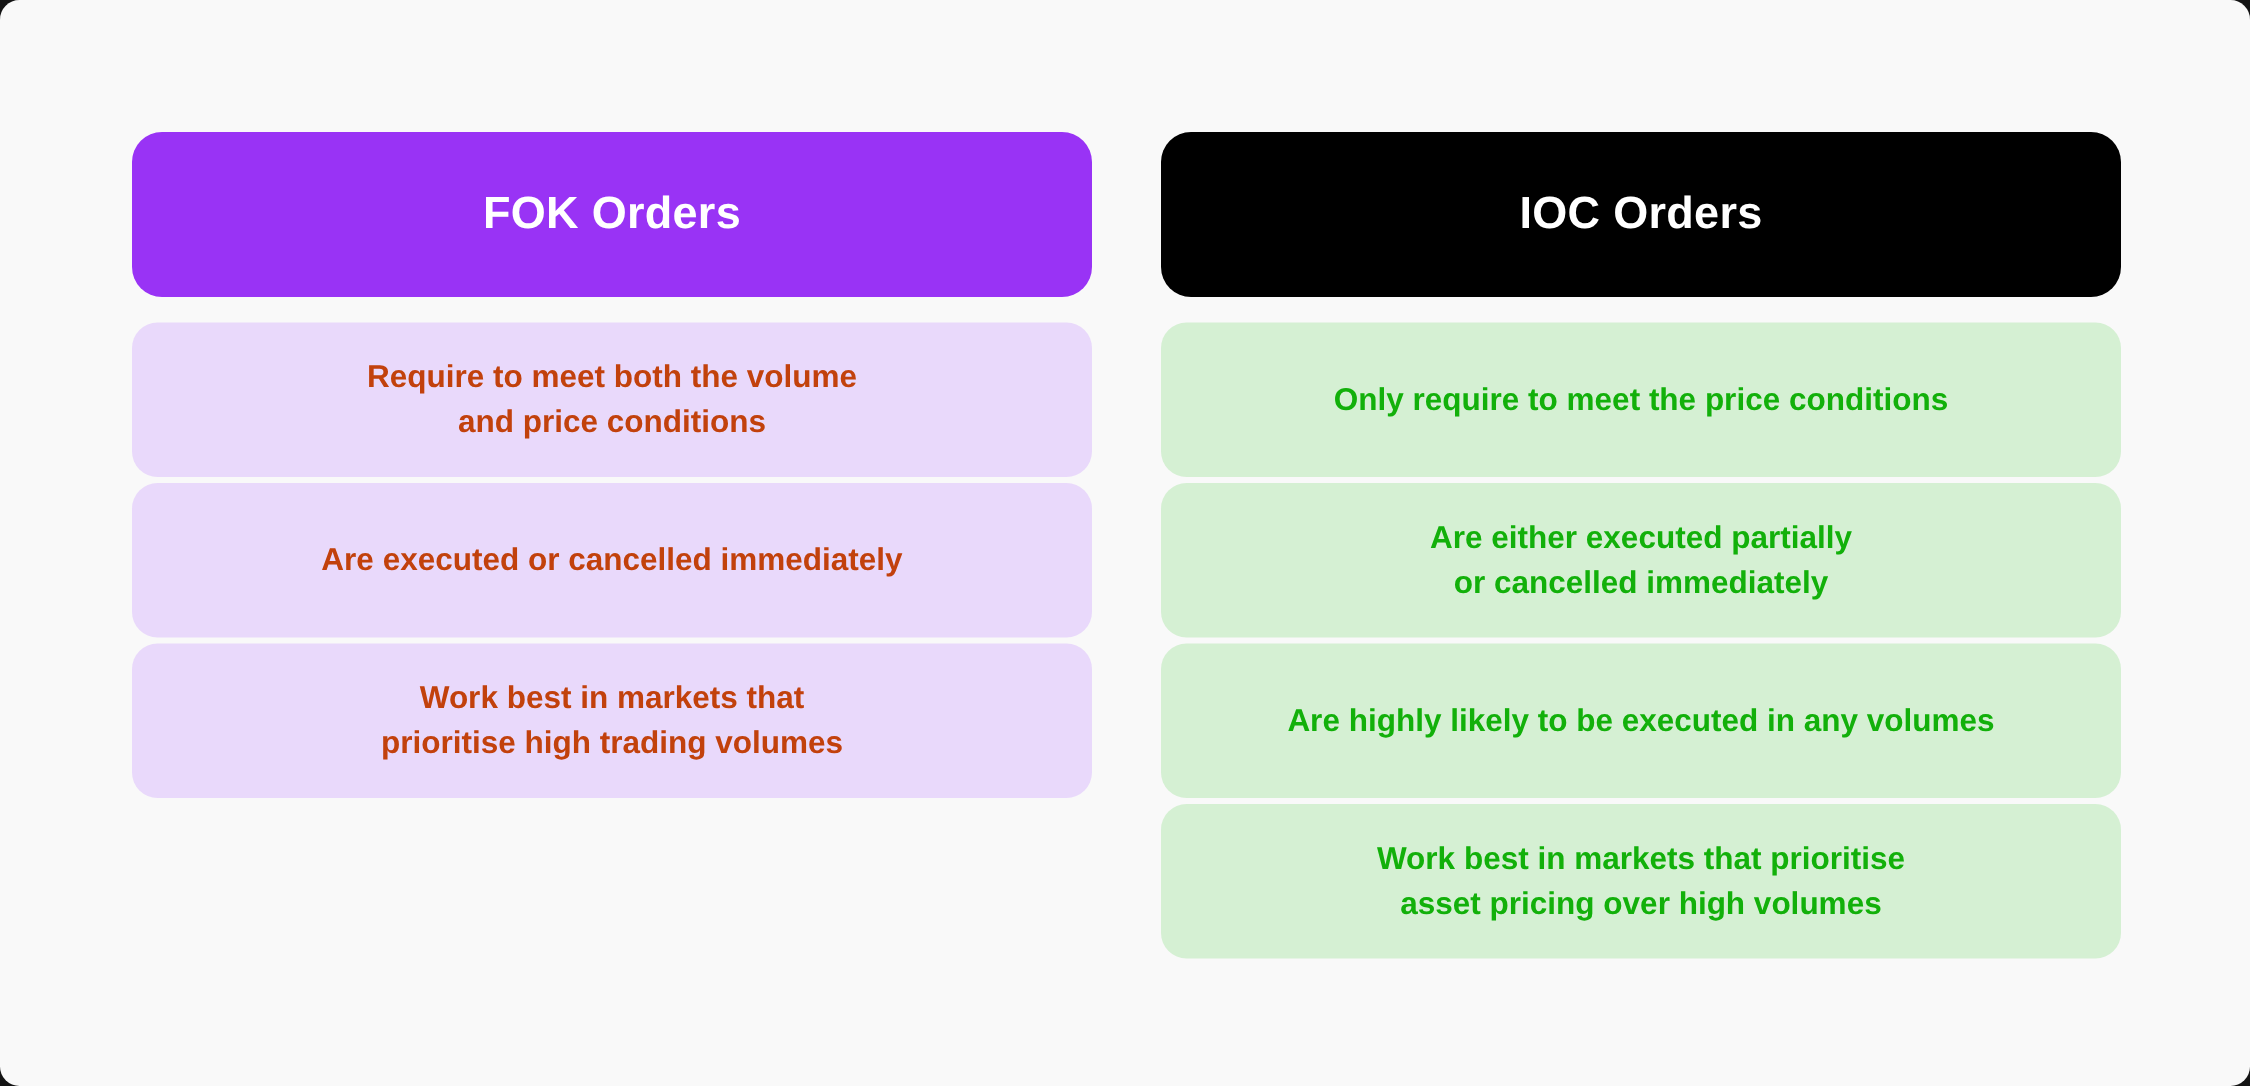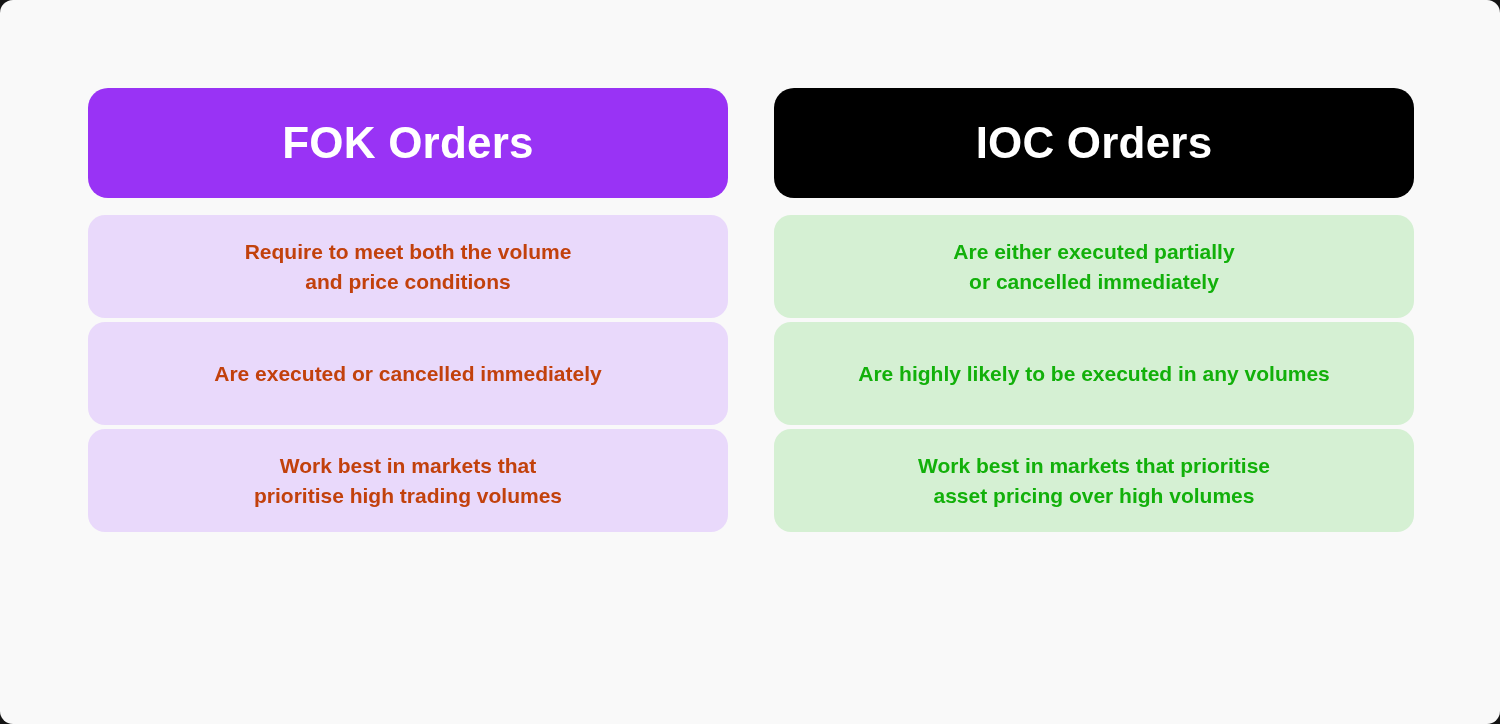--- a/index.html
+++ b/index.html
@@ -36,21 +36,21 @@
     display: flex;
     flex-direction: column;
   }
   .col-header {
     height: 110px;
     border-radius: 20px;
     display: flex;
     align-items: center;
     justify-content: center;
     color: #ffffff;
-    font-size: 44px;
+    font-size: 30px;
     font-weight: bold;
     letter-spacing: 0.2px;
     margin-bottom: 17px;
     user-select: none;
   }
   .col-header.purple { background: #9933f5; }
   .col-header.green  { background: #000000; }
 
   .row {
     height: 103px;
@@ -95,20 +95,23 @@
       </div>
       <div class="row">
         <span class="row-text">Work best in markets that
 prioritise high trading volumes</span>
       </div>
     </div>
 
     <div class="column green-col">
       <div class="col-header green">IOC Orders</div>
       <div class="row">
+        <span class="row-text">Only require to meet the price conditions</span>
+      </div>
+      <div class="row">
         <span class="row-text">Are either executed partially
 or cancelled immediately</span>
       </div>
       <div class="row">
         <span class="row-text">Are highly likely to be executed in any volumes</span>
       </div>
       <div class="row">
         <span class="row-text">Work best in markets that prioritise
 asset pricing over high volumes</span>
       </div>

